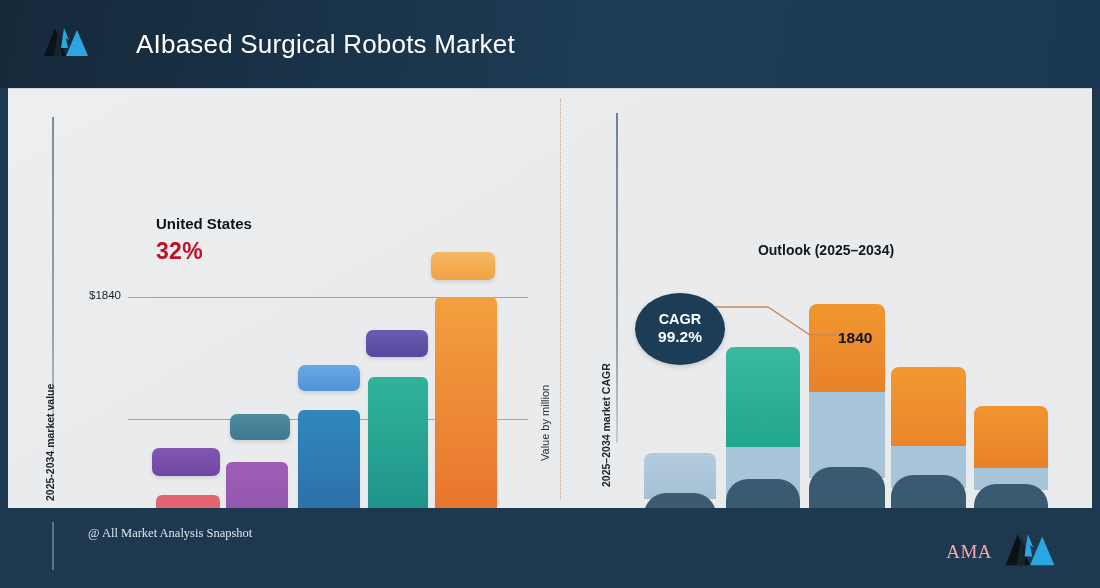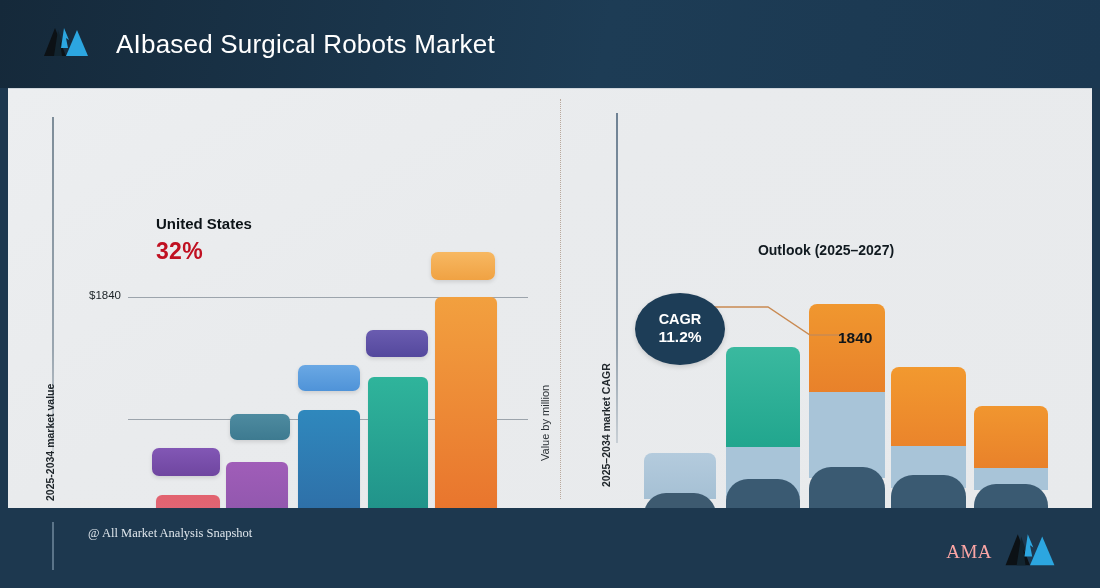--- a/index.html
+++ b/index.html
@@ -17,21 +17,21 @@
   }
 
   
   .header {
     position:absolute; left:0; top:0; width:1100px; height:88px;
     background:linear-gradient(100deg,#15293a 0%,#1d3c55 55%,#1b3851 100%);
     display:flex; align-items:center;
   }
   .logo-mark { margin-left:44px; width:44px; height:36px; }
   .header-title {
-    margin-left:28px;
+    margin-left:48px;
     color:#ffffff;
     font-size:26px;
     font-weight:400;
     letter-spacing:.2px;
     white-space:nowrap;
   }
 
   
   .card {
     position:absolute; left:8px; top:88px;
@@ -266,29 +266,29 @@
       <div class="xlabel-l" style="left:425px; width:66px;">2024</div>
 
       <div class="vlabel vlabel-right-of-chart">Value by million</div>
     </div>
 
     <div class="right-panel">
 
       <div class="axis-line-right"></div>
       <div class="vlabel-cagr">2025–2034 market CAGR</div>
 
-      <div class="r-sub">Outlook (2025–2027)</div>
+      <div class="r-sub">Outlook (2025–2034)</div>
 
       <svg class="leader" width="160" height="70" viewBox="0 0 160 70">
         <polyline points="0,18 58,18 100,46 150,46" fill="none" stroke="#c98a52" stroke-width="1.4"></polyline>
       </svg>
 
       <div class="cagr-badge">
         <span class="l1">CAGR</span>
-        <span class="l2">11.2%</span>
+        <span class="l2">99.2%</span>
       </div>
 
       <div class="value-label">1840</div>
 
       <div class="sbar" style="left:84px; top:364px; width:72px; height:70px;">
         <div class="seg seg-top" style="top:0; height:46px; background:linear-gradient(180deg,#b4cbdd 0%,#a5c0d4 100%);"></div>
         <div class="seg seg-bottom" style="top:40px; height:30px; background:#3d5a70;"></div>
       </div>
 
       <div class="sbar" style="left:166px; top:258px; width:74px; height:176px;">

